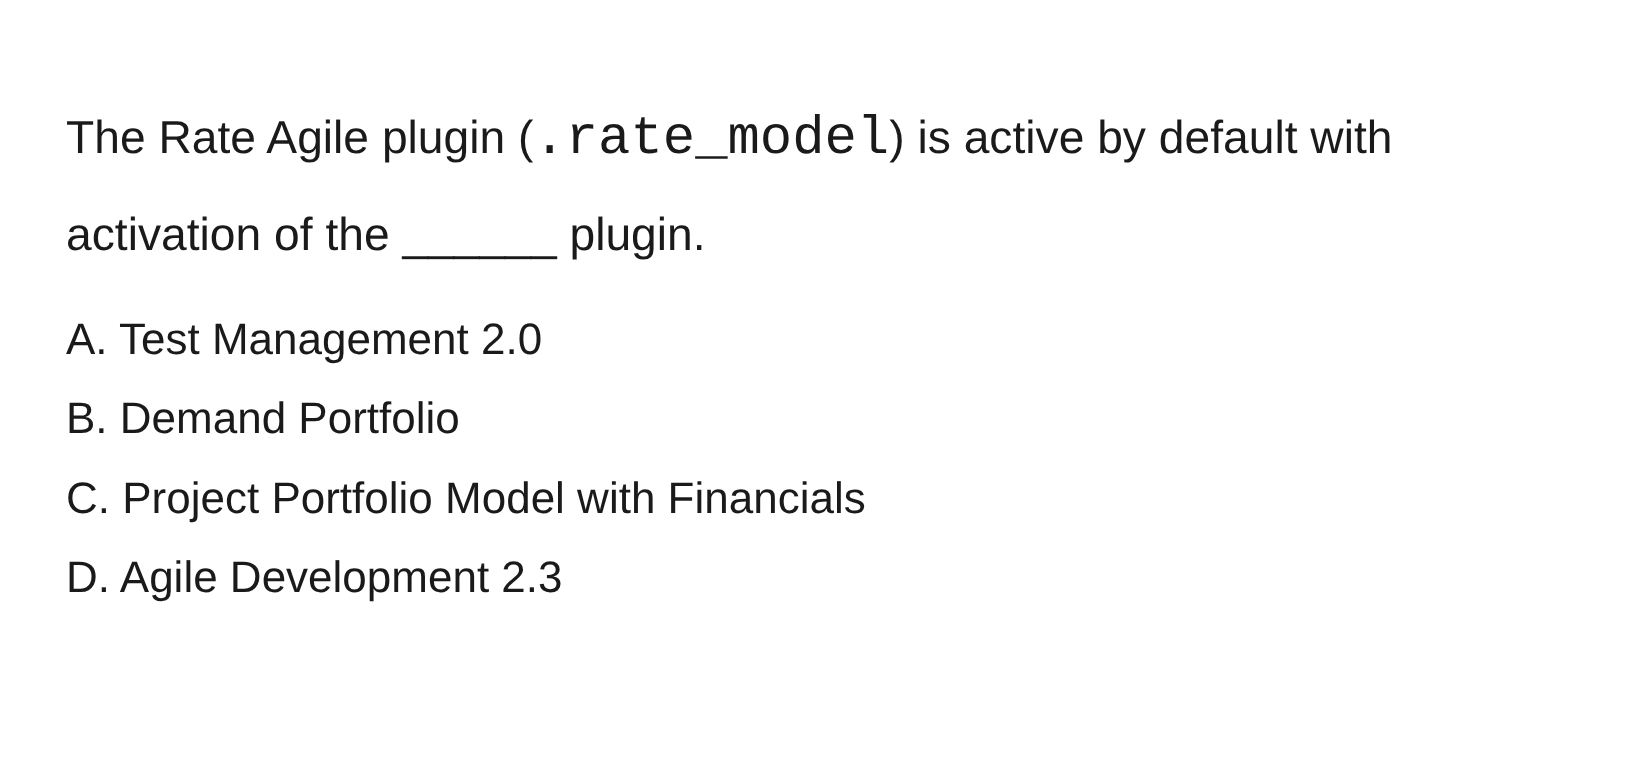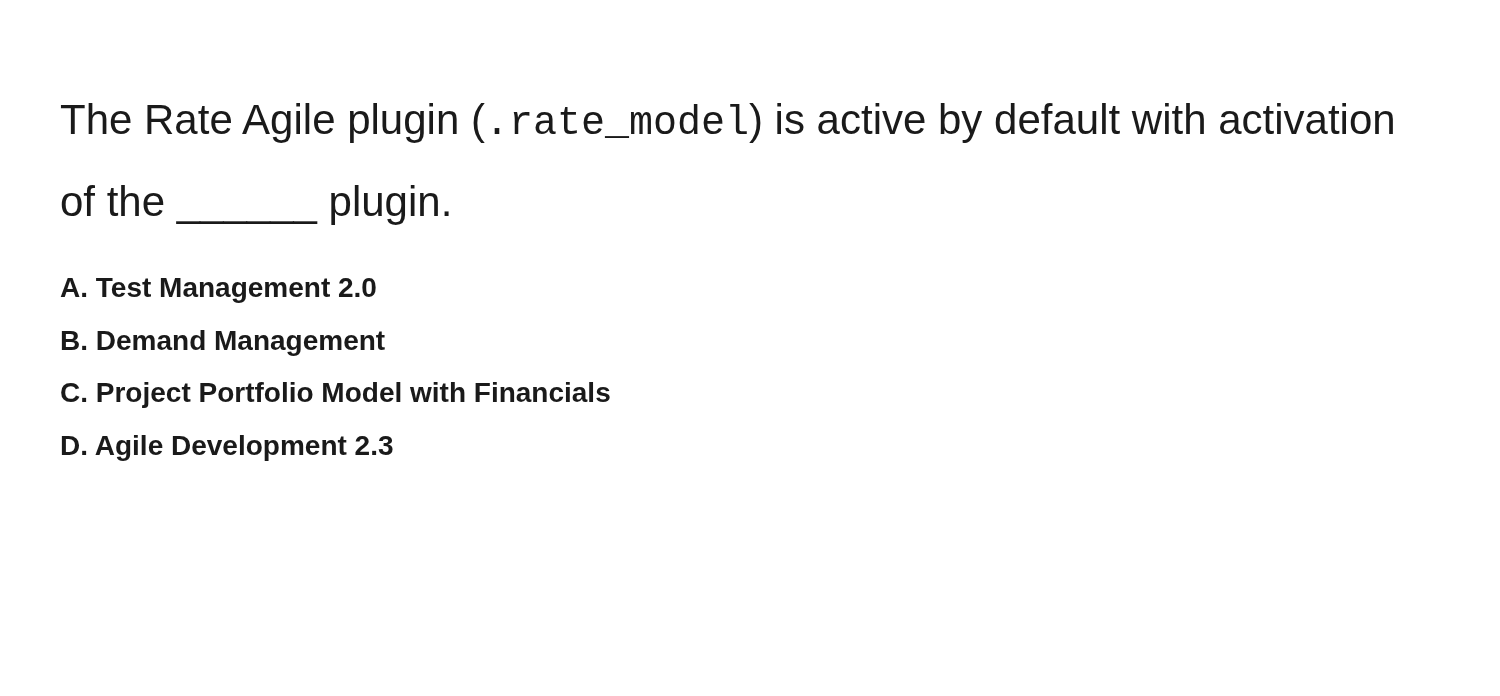--- a/index.html
+++ b/index.html
@@ -16,44 +16,44 @@
       padding: 80px 60px;
     }
     .question-text {
       font-size: 42px;
       line-height: 1.9;
       font-weight: 400;
       margin-bottom: 24px;
     }
     .code {
       font-family: "Courier New", Courier, monospace;
-      font-size: 40px;
+      font-size: 49px;
     }
     .option {
-      font-size: 28px;
+      font-size: 40px;
       line-height: 1.6;
-      font-weight: 700;
+      font-weight: 400;
       margin-bottom: 8px;
     }
   </style>
 </head>
 <body>
 
 <div class="question-text">
   <span>The Rate Agile plugin (</span><span class="code">.rate_model</span><span>) is active by default with activation of the ______ plugin.</span>
 </div>
 
 <div class="option">
   <span>A.</span>
   <span>Test Management 2.0</span>
 </div>
 
 <div class="option">
   <span>B.</span>
-  <span>Demand Management</span>
+  <span>Demand Portfolio</span>
 </div>
 
 <div class="option">
   <span>C.</span>
   <span>Project Portfolio Model with Financials</span>
 </div>
 
 <div class="option">
   <span>D.</span>
   <span>Agile Development 2.3</span>

